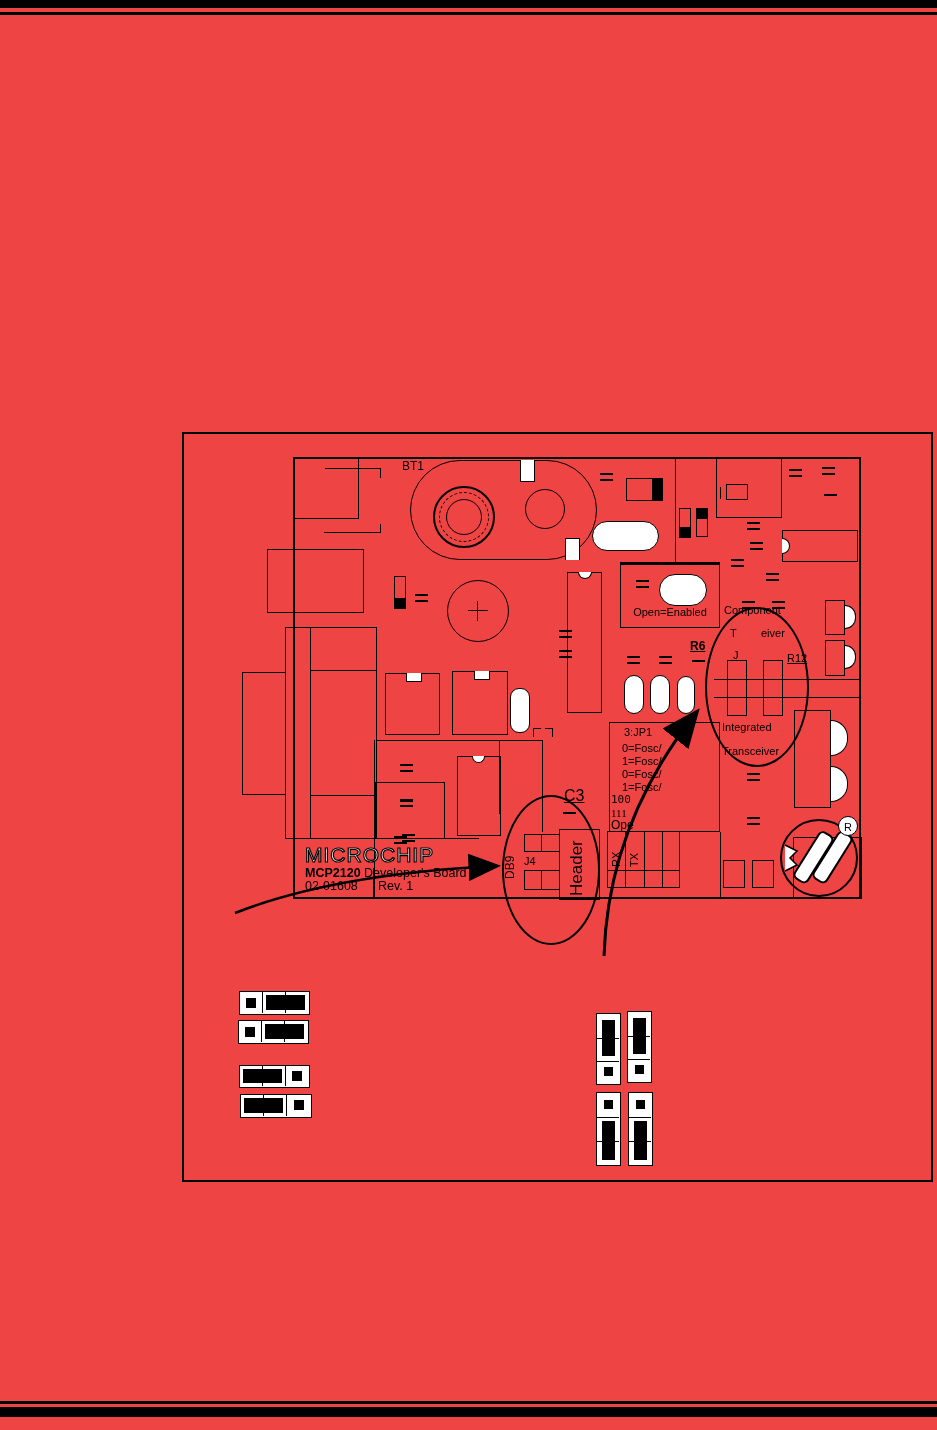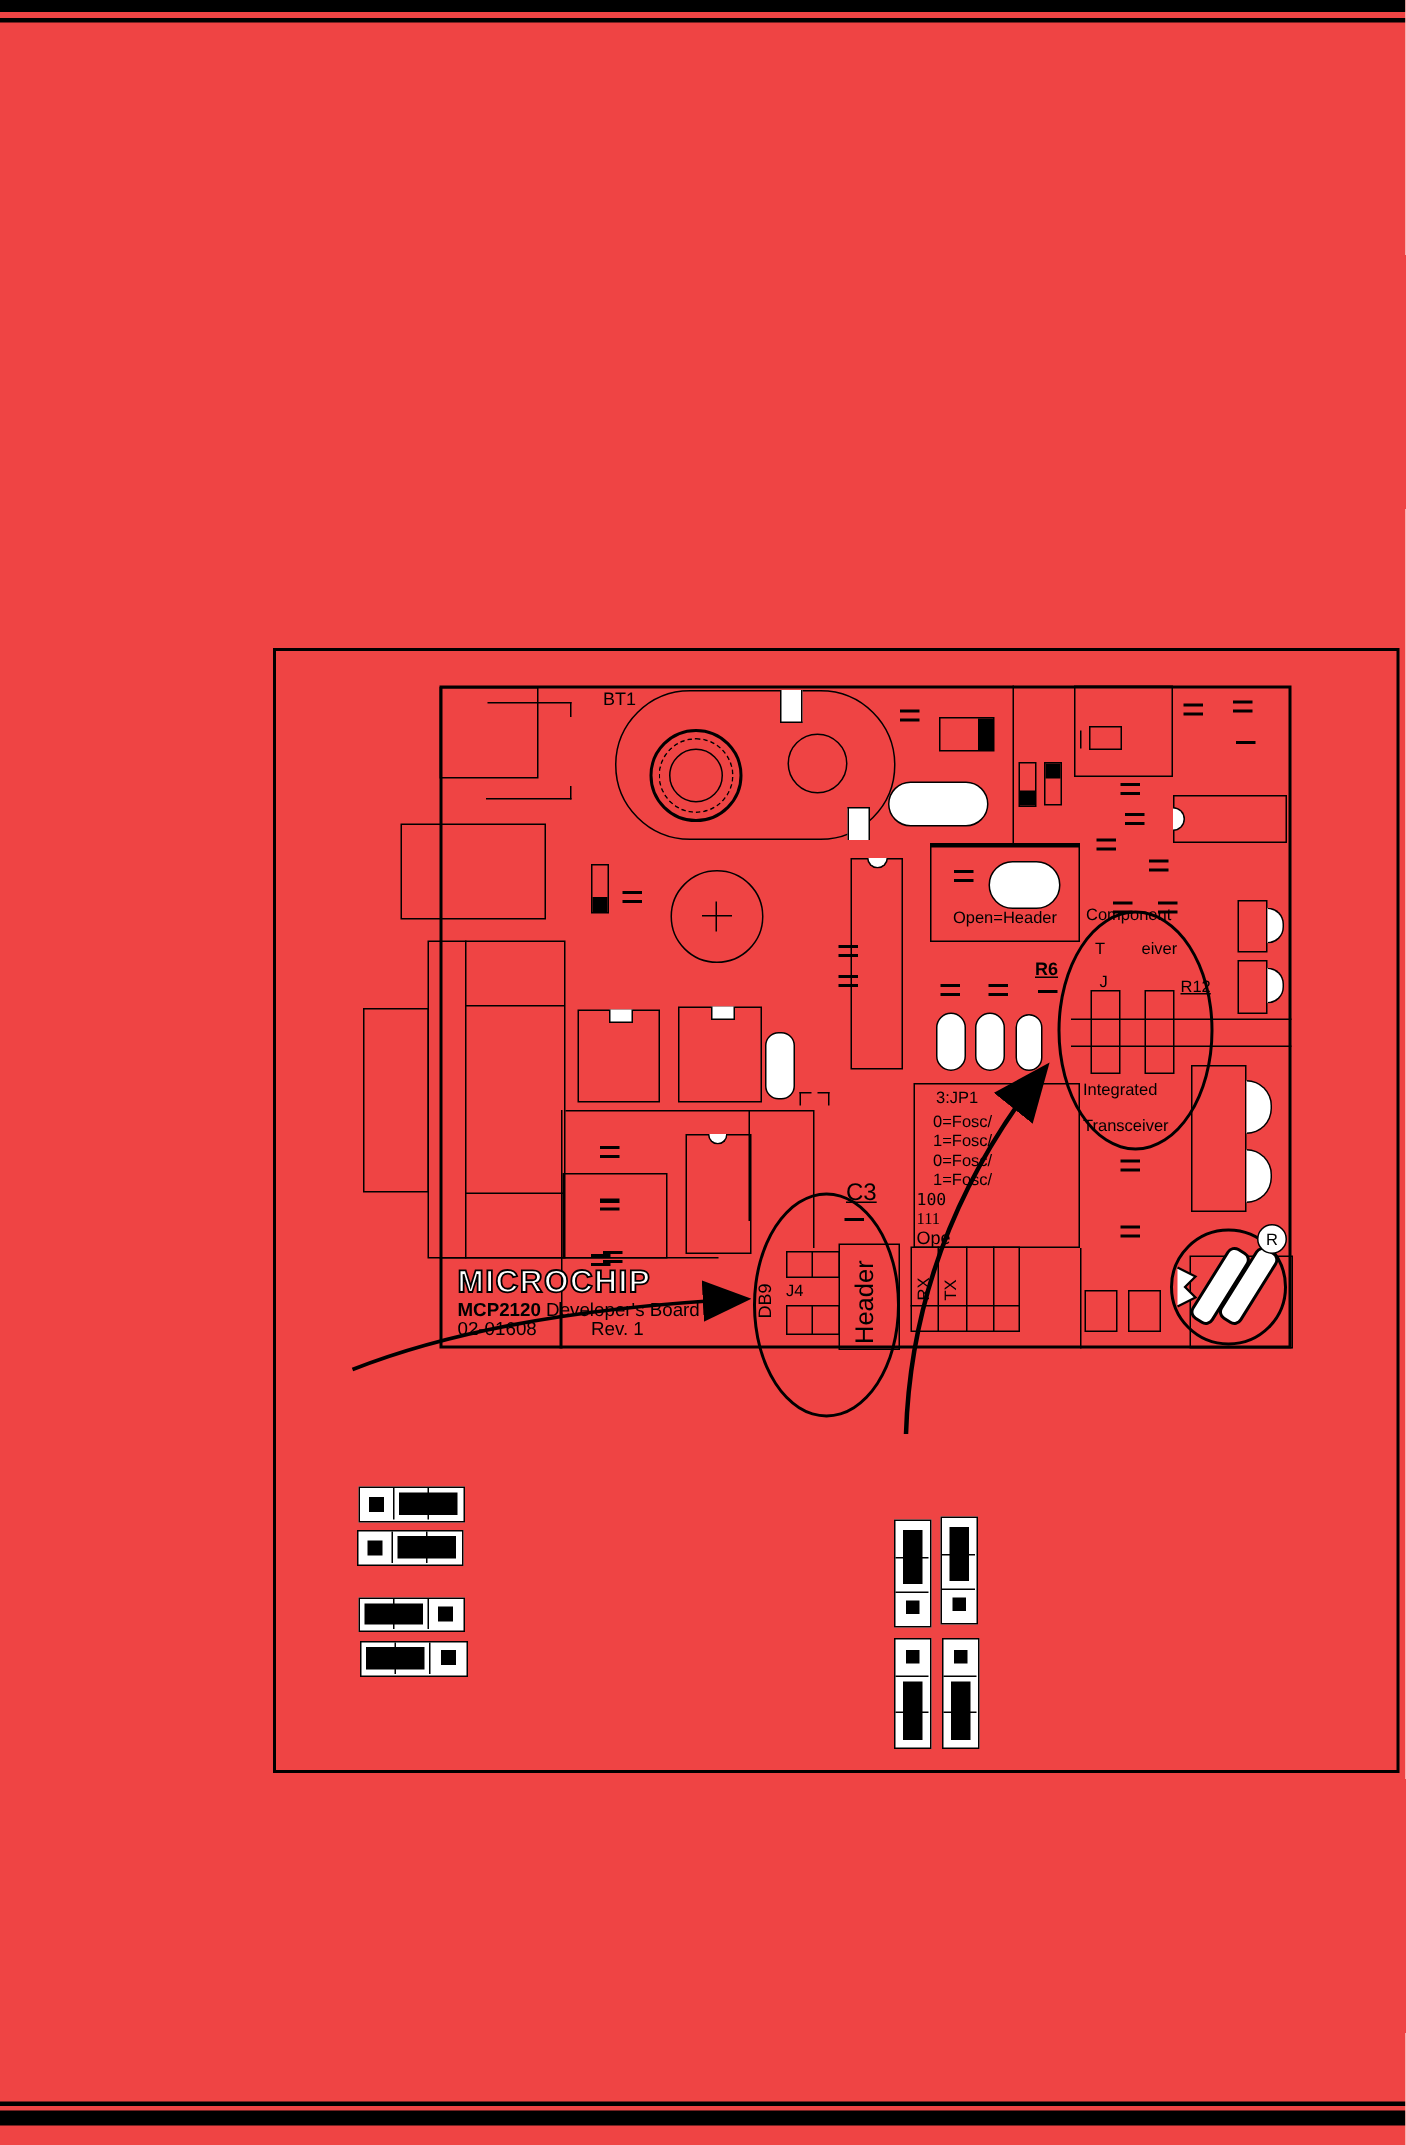--- a/index.html
+++ b/index.html
@@ -15,21 +15,21 @@
   .hl{position:absolute;height:0;border-top:1.5px solid #000;}
   .pill{position:absolute;border:1.5px solid #000;border-radius:20px;box-sizing:border-box;background:#fff;}
   .circ{position:absolute;border:1.5px solid #000;border-radius:50%;box-sizing:border-box;background:transparent;}
   .vtext{writing-mode:vertical-rl;transform:rotate(180deg);}
   .ul{text-decoration:underline;}
   .notch-top{position:absolute;background:#fff;border:1.5px solid #000;border-top:none;box-sizing:border-box;}
   .notch-bot{position:absolute;background:#fff;border:1.5px solid #000;border-bottom:none;box-sizing:border-box;}
   .bumpR{position:absolute;border:1.5px solid #000;border-left:none;border-radius:0 30px 30px 0;box-sizing:border-box;background:#fff;}
   .dipT{position:absolute;border:1.5px solid #000;border-top:none;border-radius:0 0 14px 14px;box-sizing:border-box;background:#fff;}
   .jmp{position:absolute;border:1.5px solid #000;box-sizing:border-box;background:#fff;}
-  .logoTxt{font-weight:bold;letter-spacing:1px;color:#fff;-webkit-text-stroke:1.2px #000;}
+  .logoTxt{font-weight:normal;letter-spacing:1px;color:#fff;-webkit-text-stroke:1.2px #000;}
   svg{display:block;}
 </style>
 </head>
 <body>
 
 <div class="page">
 
   <div class="blk" style="left:0;top:0;width:937px;height:8px;"></div>
   <div class="blk" style="left:0;top:12px;width:937px;height:3px;"></div>
   <div class="blk" style="left:0;top:1401px;width:937px;height:3px;"></div>
@@ -80,21 +80,21 @@
     <div class="eq" style="left:231px;top:160px;"></div>
     <div class="circ" style="left:263px;top:146px;width:62px;height:62px;"></div>
     <div class="hl" style="left:284px;top:176px;width:20px;"></div>
     <div class="vl" style="left:293px;top:167px;height:20px;"></div>
     <div class="b" style="left:383px;top:138px;width:35px;height:141px;"></div>
     <div class="dipT" style="left:394px;top:138px;width:14px;height:7px;"></div>
 
     <div class="b" style="left:436px;top:128px;width:100px;height:66px;border-top-width:3px;"></div>
     <div class="eq" style="left:452px;top:146px;"></div>
     <div class="pill" style="left:475px;top:140px;width:48px;height:32px;"></div>
-    <div class="lbl" style="left:438px;top:172px;width:96px;text-align:center;font-size:11px;">Open=Header</div>
+    <div class="lbl" style="left:438px;top:172px;width:96px;text-align:center;font-size:11px;">Open=Enabled</div>
 
     <div class="lbl ul" style="left:506px;top:206px;font-size:12px;font-weight:bold;">R6</div>
     <div class="eq" style="left:443px;top:222px;"></div>
     <div class="eq" style="left:475px;top:222px;"></div>
     <div class="l1" style="left:508px;top:226px;"></div>
     <div class="pill" style="left:440px;top:241px;width:20px;height:39px;"></div>
     <div class="pill" style="left:466px;top:241px;width:20px;height:39px;"></div>
     <div class="pill" style="left:493px;top:242px;width:18px;height:38px;"></div>
     <div class="eq" style="left:375px;top:196px;"></div>
     <div class="eq" style="left:375px;top:216px;"></div>
@@ -180,21 +180,21 @@
     <div class="vl" style="left:441px;top:397px;height:57px;"></div>
     <div class="vl" style="left:460px;top:397px;height:57px;"></div>
     <div class="vl" style="left:478px;top:397px;height:57px;"></div>
     <div class="lbl vtext" style="left:426px;top:405px;height:28px;font-size:11px;">RX</div>
     <div class="lbl vtext" style="left:444px;top:405px;height:28px;font-size:11px;">TX</div>
 
     <div class="lbl logoTxt" style="left:121px;top:409px;font-size:21px;">MICROCHIP</div>
     <div class="lbl" style="left:121px;top:433px;font-size:12.5px;"><span style="font-weight:bold;">MCP2120</span><span> Developer's Board</span></div>
     <div class="lbl" style="left:121px;top:446px;font-size:12.5px;">02-01608</div>
     <div class="vl" style="left:189px;top:434px;height:31px;"></div>
-    <div class="lbl" style="left:194px;top:446px;font-size:12.5px;margin-left:16px;">Rev. 1</div>
+    <div class="lbl" style="left:194px;top:446px;font-size:12.5px;">Rev. 1</div>
 
     <div class="b" style="left:609px;top:403px;width:69px;height:62px;"></div>
     <div class="b" style="left:539px;top:426px;width:22px;height:28px;"></div>
     <div class="b" style="left:568px;top:426px;width:22px;height:28px;"></div>
     <svg class="abs" style="left:595px;top:383px;" width="81" height="82" viewBox="0 0 81 82">
       <circle cx="40" cy="41" r="38" fill="none" stroke="#000" stroke-width="2"></circle>
       <path d="M6 28 L18 34 L11 41 L18 48 L6 54" fill="#fff" stroke="#000" stroke-width="1.5"></path>
       <rect x="27" y="13" width="15" height="54" rx="5" fill="#fff" stroke="#000" stroke-width="2" transform="rotate(32 34 40)"></rect>
       <rect x="46" y="13" width="15" height="54" rx="5" fill="#fff" stroke="#000" stroke-width="2" transform="rotate(32 53 40)"></rect>
     </svg>

